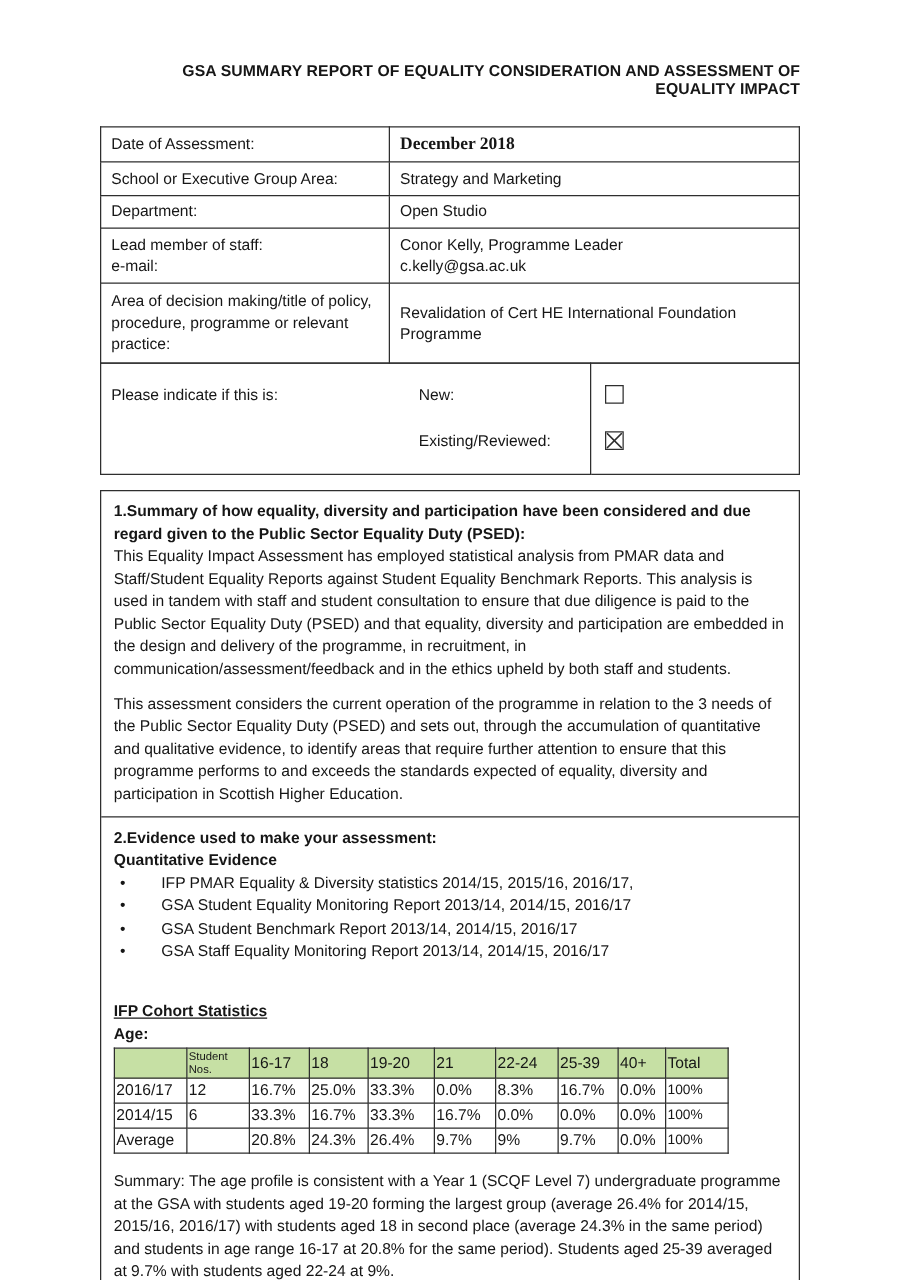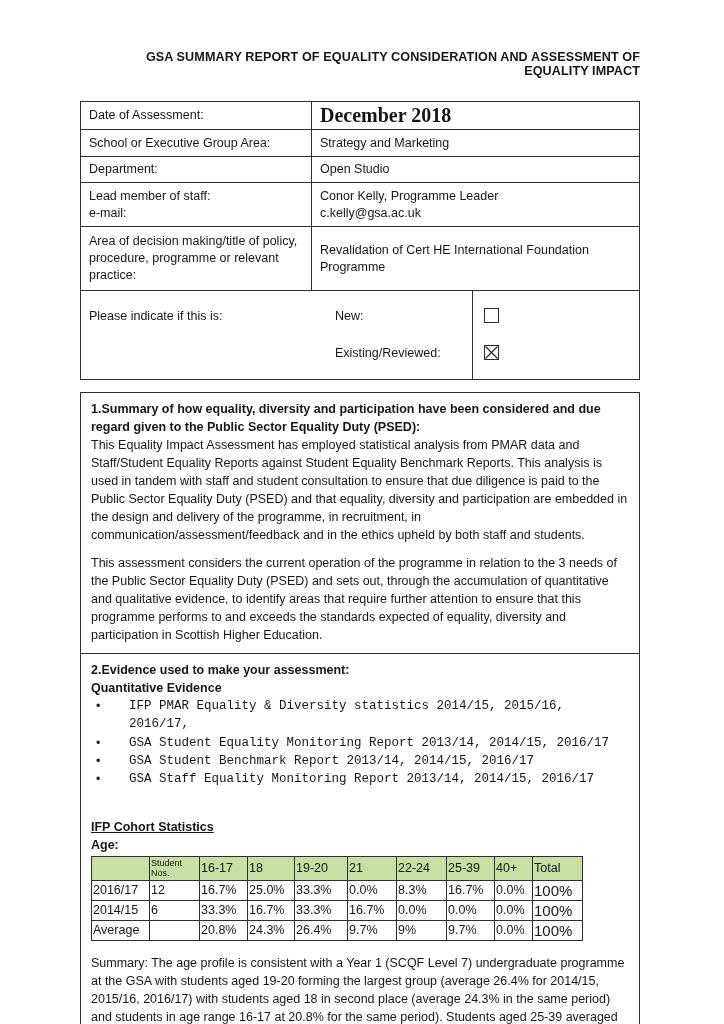--- a/index.html
+++ b/index.html
@@ -16,21 +16,21 @@
   table{border-collapse:collapse;width:100%;table-layout:fixed;}
   td{border:1px solid var(--border,#2e2e2e);font-size:12.5px;vertical-align:middle;word-wrap:break-word;}
   
   .details td{padding:3px 8px;line-height:17px;}
   .details .lbl{width:214px;}
   .details tr.r1{height:28px;}
   .details tr.r2{height:27px;}
   .details tr.r3{height:26px;}
   .details tr.r4{height:44px;}
   .details tr.r5{height:64px;}
-  .v-date{font-family:"Liberation Serif",serif;font-weight:bold;font-size:20px;}
+  .v-date{font-family:"Liberation Serif",serif;font-weight:bold;font-size:14px;}
   
   .indicate{margin-top:-1px;}
   .indicate td{padding:0;vertical-align:top;}
   .ind-left{width:391px;margin-left:19px;}
   .ind-wrap{display:flex;padding:6px 0 8px 8px;}
   .ind-label-col{width:246px;}
   .opt-col{flex:1;}
   .opt-row{height:37px;display:flex;align-items:center;}
   .cb-col{padding:6px 0 8px 11px;}
   .checkbox{
@@ -42,29 +42,29 @@
   
   .sections{margin-top:12px;border:1px solid var(--border,#2e2e2e);}
   .sec{padding:7px 10px 9px 10px;box-sizing:border-box;}
   .sec1{border-bottom:1px solid var(--border,#2e2e2e);min-height:246px;}
   .sec2{min-height:360px;}
   p{margin:0;font-size:12.5px;line-height:18px;}
   .b{font-weight:bold;}
   .para-gap{margin-top:10px;}
   .bullet-item{display:flex;font-size:12.5px;line-height:18.3px;}
   .dot{width:38px;padding-left:5px;box-sizing:border-box;}
-  .bullet-text{flex:1;font-family:Liberation Mono, monospace;}
+  .bullet-text{flex:1;}
   .stats-h{margin-top:30px;text-decoration:underline;}
   
   .age{width:491px;margin-top:2px;}
   .age td{padding:1px 1px;line-height:15px;}
   .age thead td{background:var(--green,#c6e0a4);height:21px;}
   .age .sn{font-size:9px;line-height:9.5px;}
   .age tbody tr{height:20px;}
-  .age .total-col{font-size:15px;}
+  .age .total-col{font-size:11px;}
   .summary{margin-top:13px;}
 </style>
 </head>
 <body>
 
 <div class="doc">
 
   <h1 class="title">GSA SUMMARY REPORT OF EQUALITY CONSIDERATION AND ASSESSMENT OF EQUALITY IMPACT</h1>
 
   <table class="details">

